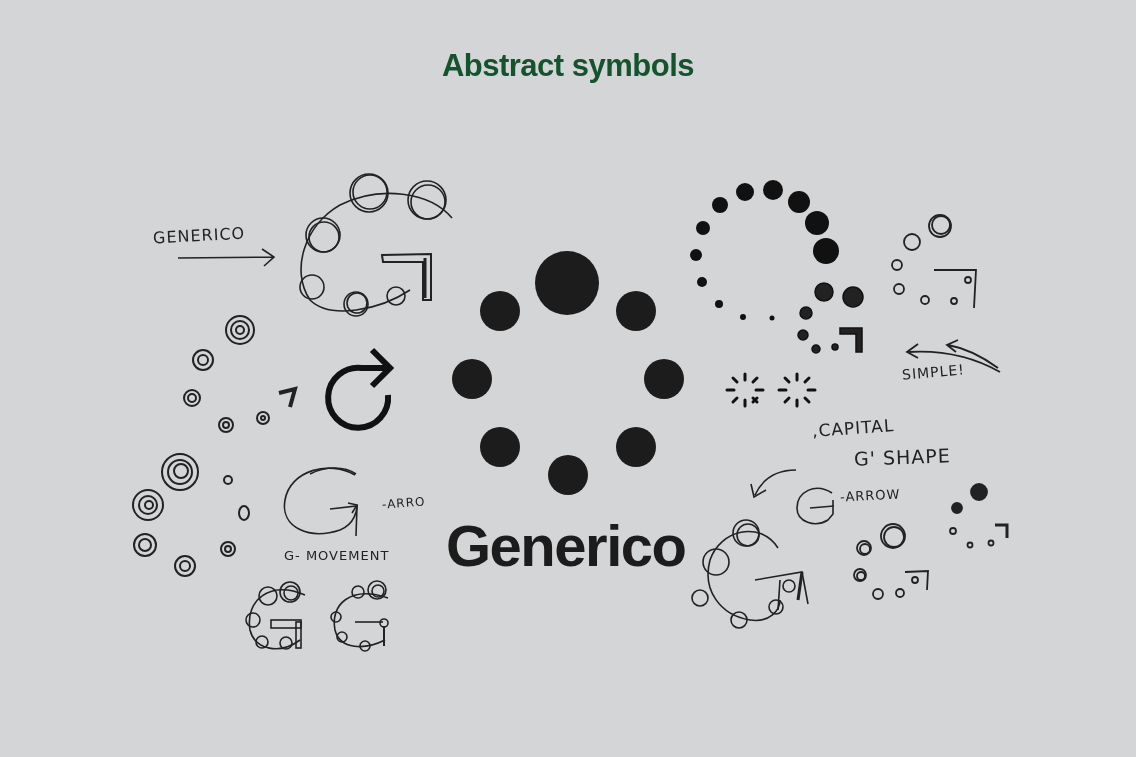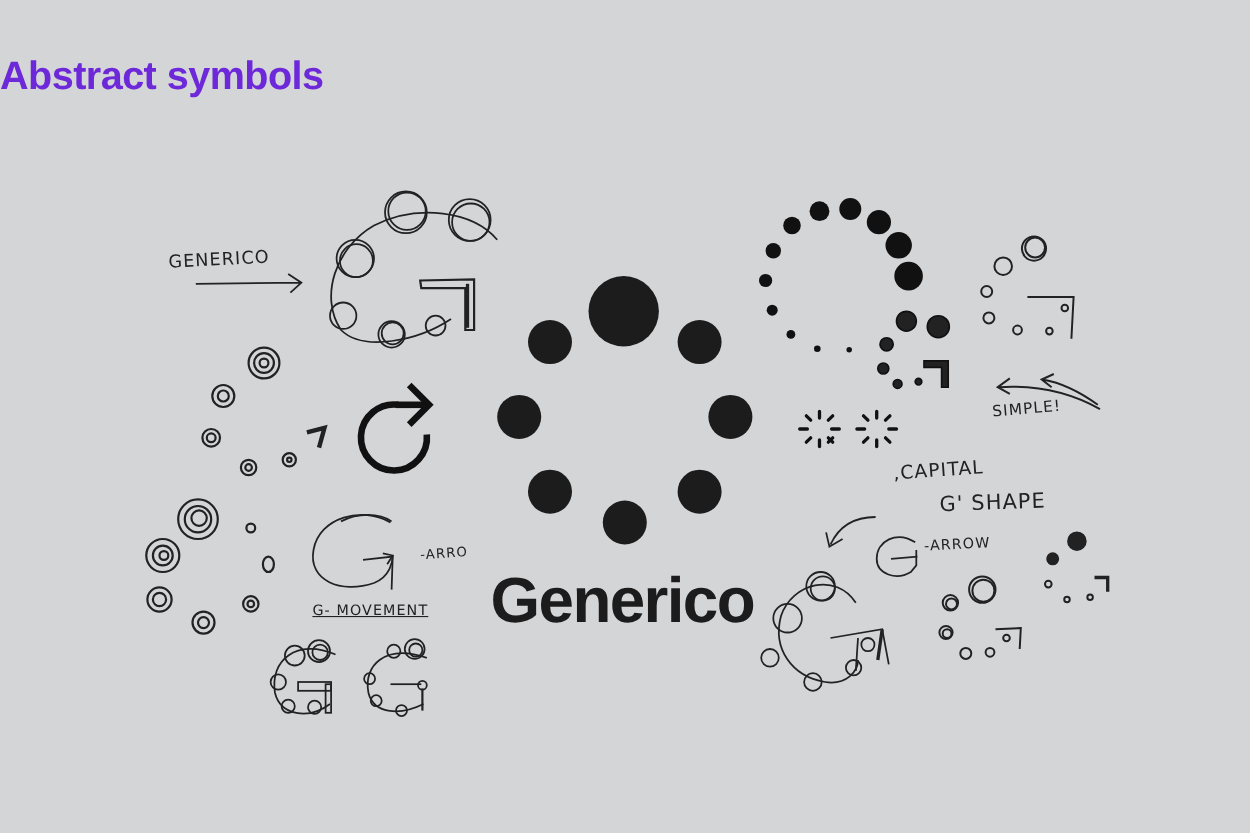--- a/index.html
+++ b/index.html
@@ -1,27 +1,27 @@
 <!DOCTYPE html>
 <html><head>
 <meta charset="utf-8">
 <style>
   html, body { margin:0; padding:0; }
   body { width:1136px; height:757px; background:#d4d5d7; position:relative; overflow:hidden; font-family:"Liberation Sans", sans-serif; color:#1a1a1a; }
-  .title { position:absolute; left:0; width:1136px; top:48px; font-size:36px; font-weight:bold; letter-spacing:-0.5px; color:#6d28d9; }
+  .title { position:absolute; left:0; width:1136px; top:48px; text-align:center; font-size:31px; font-weight:bold; letter-spacing:-0.5px; color:#14532d; }
   .wordmark { position:absolute; left:446px; top:512px; font-size:58px; font-weight:bold; letter-spacing:-1.5px; color:#1c1c1c; }
   svg.sketch { position:absolute; left:0; top:0; }
   .hand { position:absolute; font-family:"DejaVu Sans", sans-serif; color:#222; text-transform:uppercase; font-weight:normal; letter-spacing:1px; }
   .h-generico { left:153px; top:226px; font-size:16px; transform:rotate(-3deg); }
   .h-simple { left:902px; top:364px; font-size:14px; transform:rotate(-5deg); }
   .h-capital { left:812px; top:418px; font-size:17px; transform:rotate(-4deg); }
   .h-shape { left:854px; top:446px; font-size:19px; transform:rotate(-2deg); }
   .h-arrow-r { left:840px; top:488px; font-size:13px; transform:rotate(-3deg); }
   .h-arrow-l { left:382px; top:496px; font-size:12px; transform:rotate(-4deg); }
-  .h-movement { left:284px; top:548px; font-size:13px;text-decoration:underline; }
+  .h-movement { left:284px; top:548px; font-size:13px; }
 </style>
 </head>
 <body>
 
 <div class="title">Abstract symbols</div>
 
 <svg class="sketch" width="1136" height="757" viewBox="0 0 1136 757">
 
   <g fill="#1c1c1c">
     <circle cx="567" cy="283" r="32"></circle>

